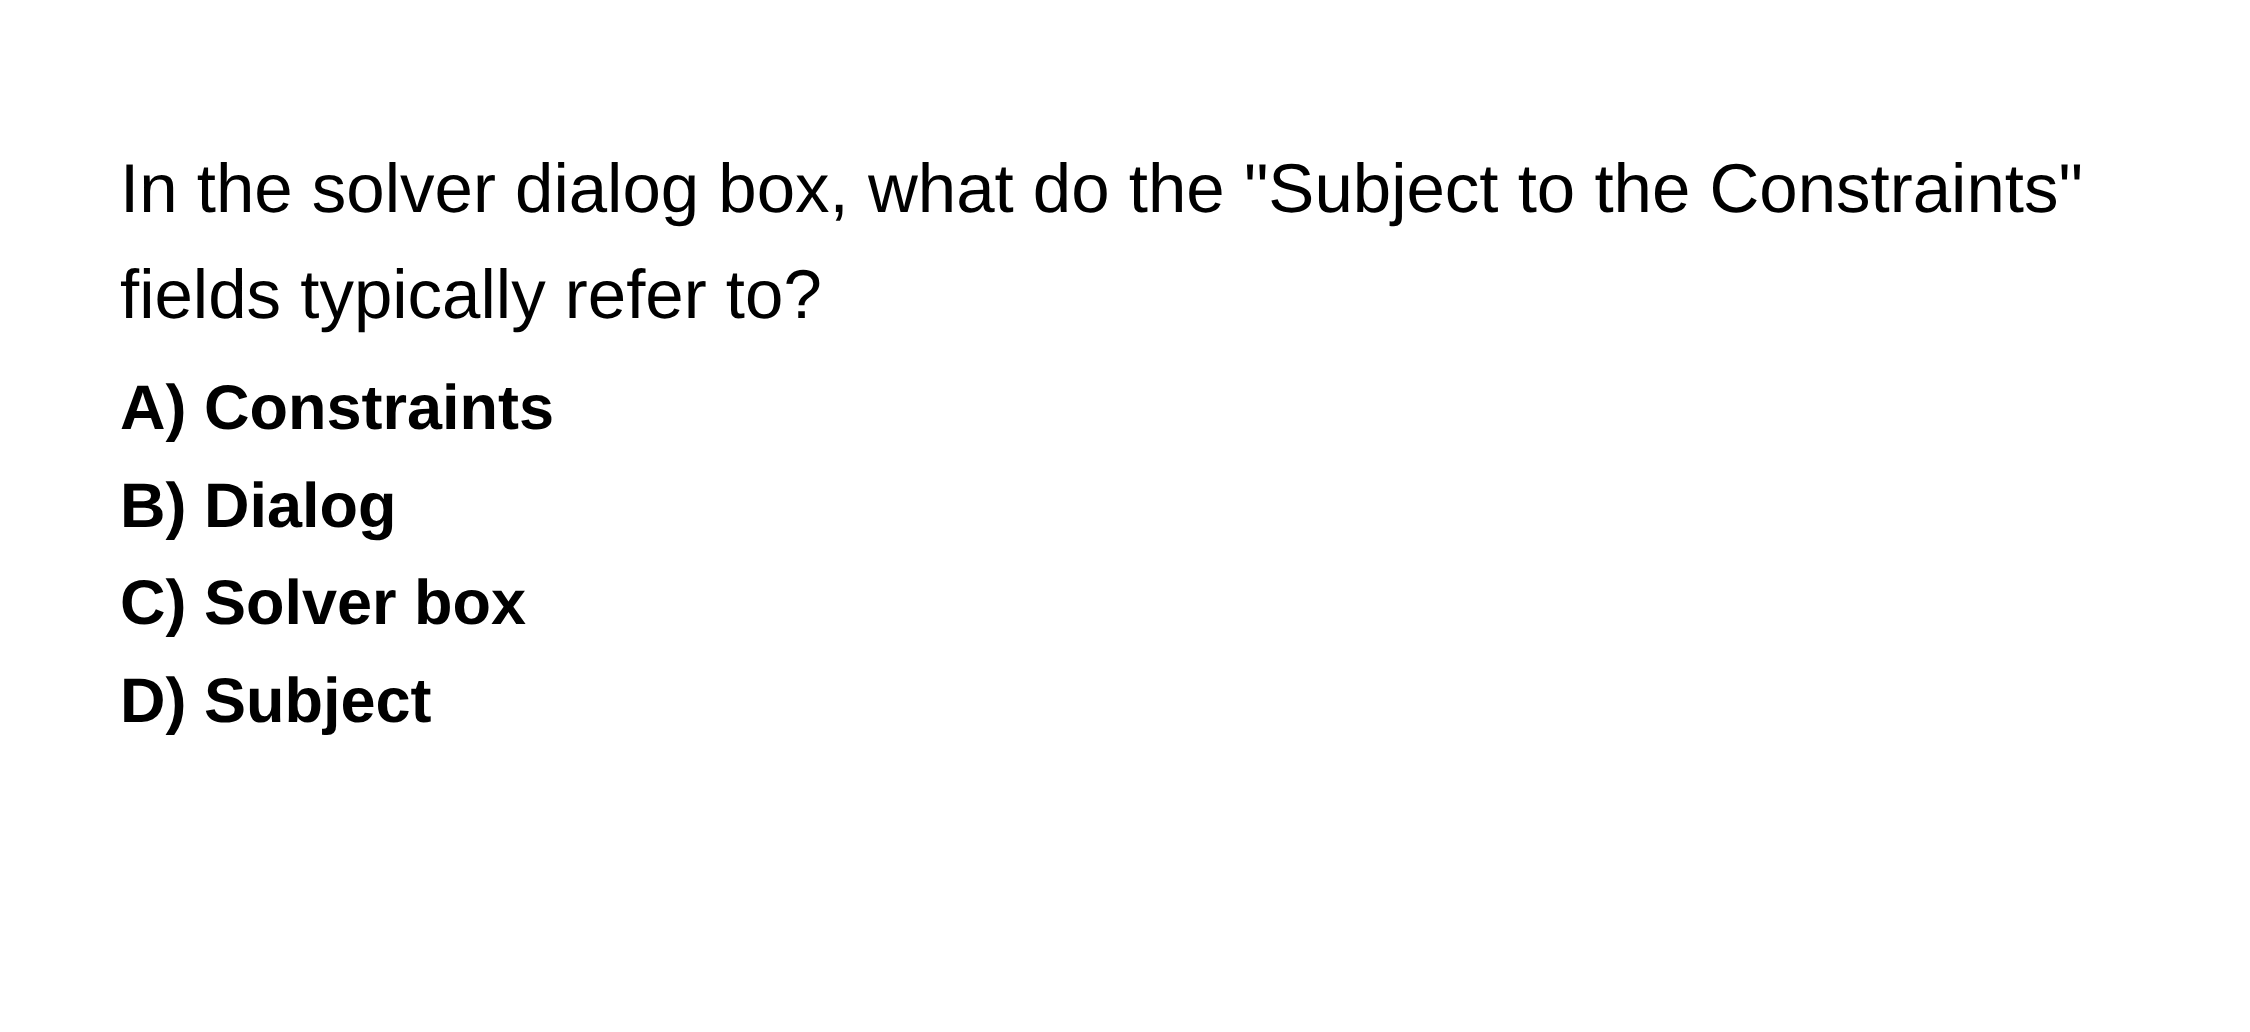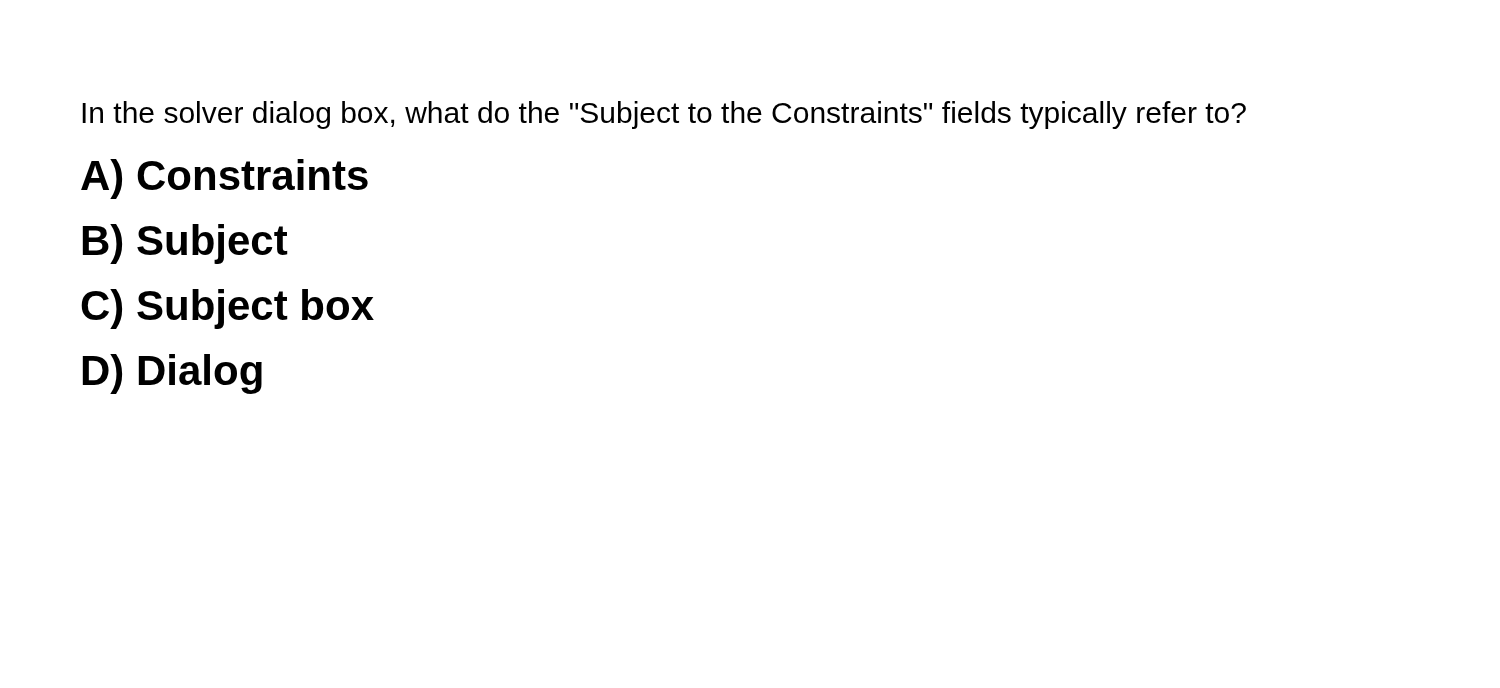--- a/index.html
+++ b/index.html
@@ -9,31 +9,31 @@
     }
     body {
       width: 1500px;
       height: 688px;
       background: #ffffff;
       font-family: -apple-system, BlinkMacSystemFont, "Segoe UI", Helvetica, Arial, sans-serif;
       color: #000000;
       padding: 90px 80px;
     }
     .question-text {
-      font-size: 30px;
+      font-size: 46px;
       line-height: 1.55;
       font-weight: 400;
       margin-bottom: 6px;
     }
     .option {
       font-size: 42px;
       line-height: 1.55;
       font-weight: 700;
     }
   </style>
 </head>
 <body>
 
 <div class="question-text">In the solver dialog box, what do the "Subject to the Constraints" fields typically refer to?</div>
 <div class="option">A) Constraints</div>
-<div class="option">B) Subject</div>
-<div class="option">C) Subject box</div>
-<div class="option">D) Dialog</div>
+<div class="option">B) Dialog</div>
+<div class="option">C) Solver box</div>
+<div class="option">D) Subject</div>
 
 </body></html>

